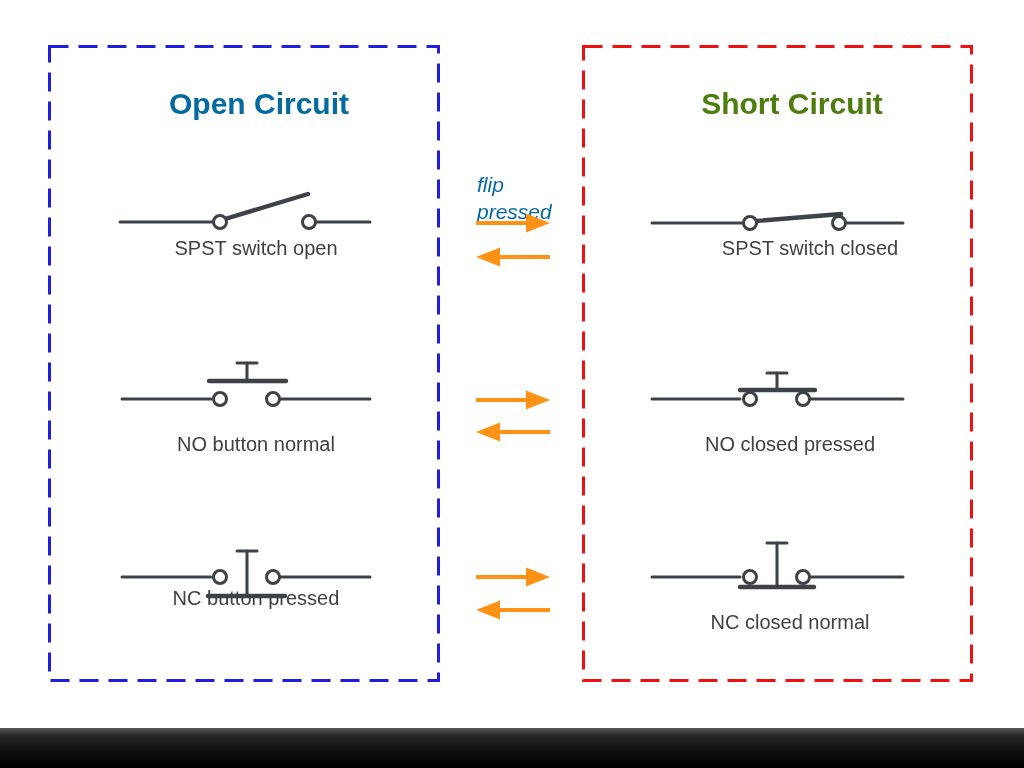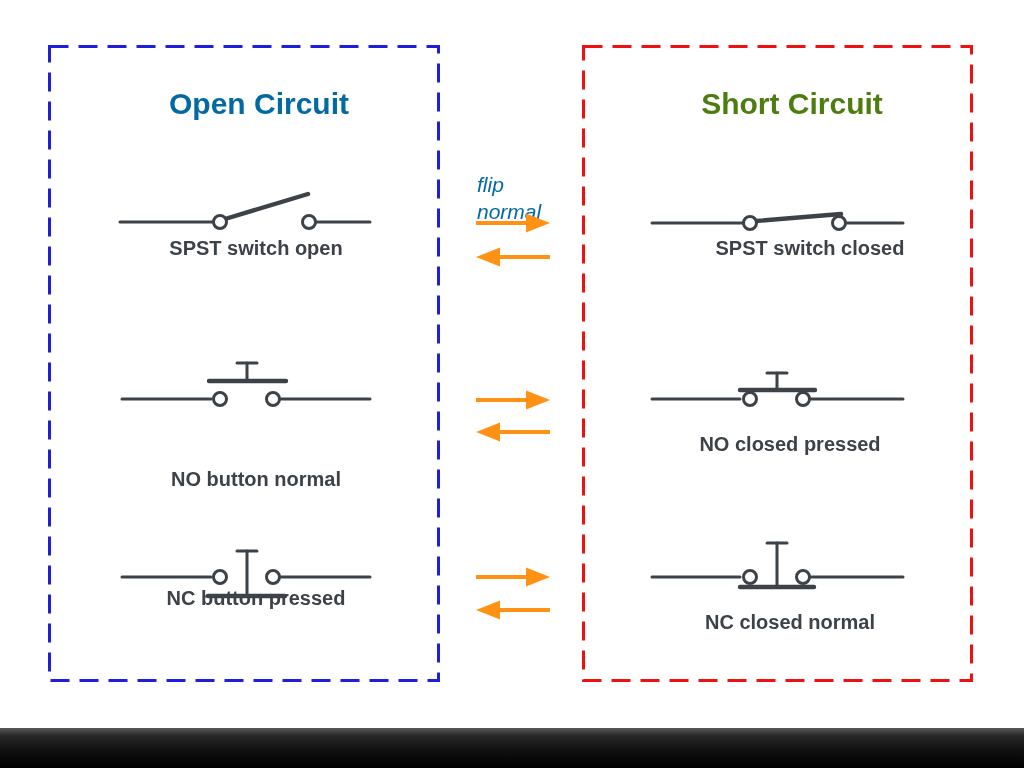--- a/index.html
+++ b/index.html
@@ -15,21 +15,21 @@
   .panel-title{
     position:absolute;width:300px;text-align:center;
     font-size:30px;font-weight:bold;letter-spacing:0px;
   }
   .title-blue{color:#0369a1;}
   .title-red{color:#4d7c0f;}
 
   
   .sym-label{
     position:absolute;width:300px;text-align:center;
-    font-size:20px;font-weight:bold;color:#3c4248;
+    font-size:20px;font-weight:normal;color:#3c4248;
   }
 
   
   .sym-svg{position:absolute;overflow:visible;}
   .w{stroke:#3c4248;stroke-width:3;fill:none;stroke-linecap:round;}
   .hv{stroke:#3c4248;stroke-width:4.4;fill:none;stroke-linecap:round;}
   .circ{stroke:#3c4248;stroke-width:3;fill:#ffffff;}
 
   
   .flip-label{
@@ -66,21 +66,21 @@
 
 <svg class="sym-svg" style="left:120px;top:353px;" width="252" height="52" viewBox="0 0 252 52">
   <line class="w" x1="2" y1="46" x2="91" y2="46"></line>
   <circle class="circ" cx="100" cy="46" r="6.5"></circle>
   <circle class="circ" cx="153" cy="46" r="6.5"></circle>
   <line class="w" x1="161" y1="46" x2="250" y2="46"></line>
   <line class="hv" x1="89" y1="28" x2="166" y2="28"></line>
   <line class="w" x1="127" y1="28" x2="127" y2="10"></line>
   <line class="w" x1="117" y1="10" x2="137" y2="10"></line>
 </svg>
-<div class="sym-label" style="left:106px;top:433px;margin-top:35px;">NO button normal</div>
+<div class="sym-label" style="left:106px;top:433px;">NO button normal</div>
 
 <svg class="sym-svg" style="left:120px;top:543px;" width="252" height="62" viewBox="0 0 252 62">
   <line class="w" x1="2" y1="34" x2="91" y2="34"></line>
   <circle class="circ" cx="100" cy="34" r="6.5"></circle>
   <circle class="circ" cx="153" cy="34" r="6.5"></circle>
   <line class="w" x1="161" y1="34" x2="250" y2="34"></line>
   <line class="w" x1="117" y1="8" x2="137" y2="8"></line>
   <line class="w" x1="127" y1="8" x2="127" y2="53"></line>
   <line class="hv" x1="88" y1="53" x2="165" y2="53"></line>
 </svg>
@@ -118,21 +118,21 @@
   <circle class="circ" cx="153" cy="38" r="6.5"></circle>
   <line class="w" x1="161" y1="38" x2="253" y2="38"></line>
   <line class="w" x1="117" y1="4" x2="137" y2="4"></line>
   <line class="w" x1="127" y1="4" x2="127" y2="48"></line>
   <line class="hv" x1="90" y1="48" x2="164" y2="48"></line>
 </svg>
 <div class="sym-label" style="left:640px;top:611px;">NC closed normal</div>
 
 <div class="flip-label">
   <div>flip</div>
-  <div>normal</div>
+  <div>pressed</div>
 </div>
 
 <svg class="arrow-svg" style="left:474px;top:212px;" width="78" height="22" viewBox="0 0 78 22">
   <line class="arrow-line" x1="2" y1="11" x2="54" y2="11"></line>
   <polygon class="arrow-head" points="52,1.5 76,11 52,20.5"></polygon>
 </svg>
 <svg class="arrow-svg" style="left:474px;top:246px;" width="78" height="22" viewBox="0 0 78 22">
   <line class="arrow-line" x1="76" y1="11" x2="24" y2="11"></line>
   <polygon class="arrow-head" points="26,1.5 2,11 26,20.5"></polygon>
 </svg>

